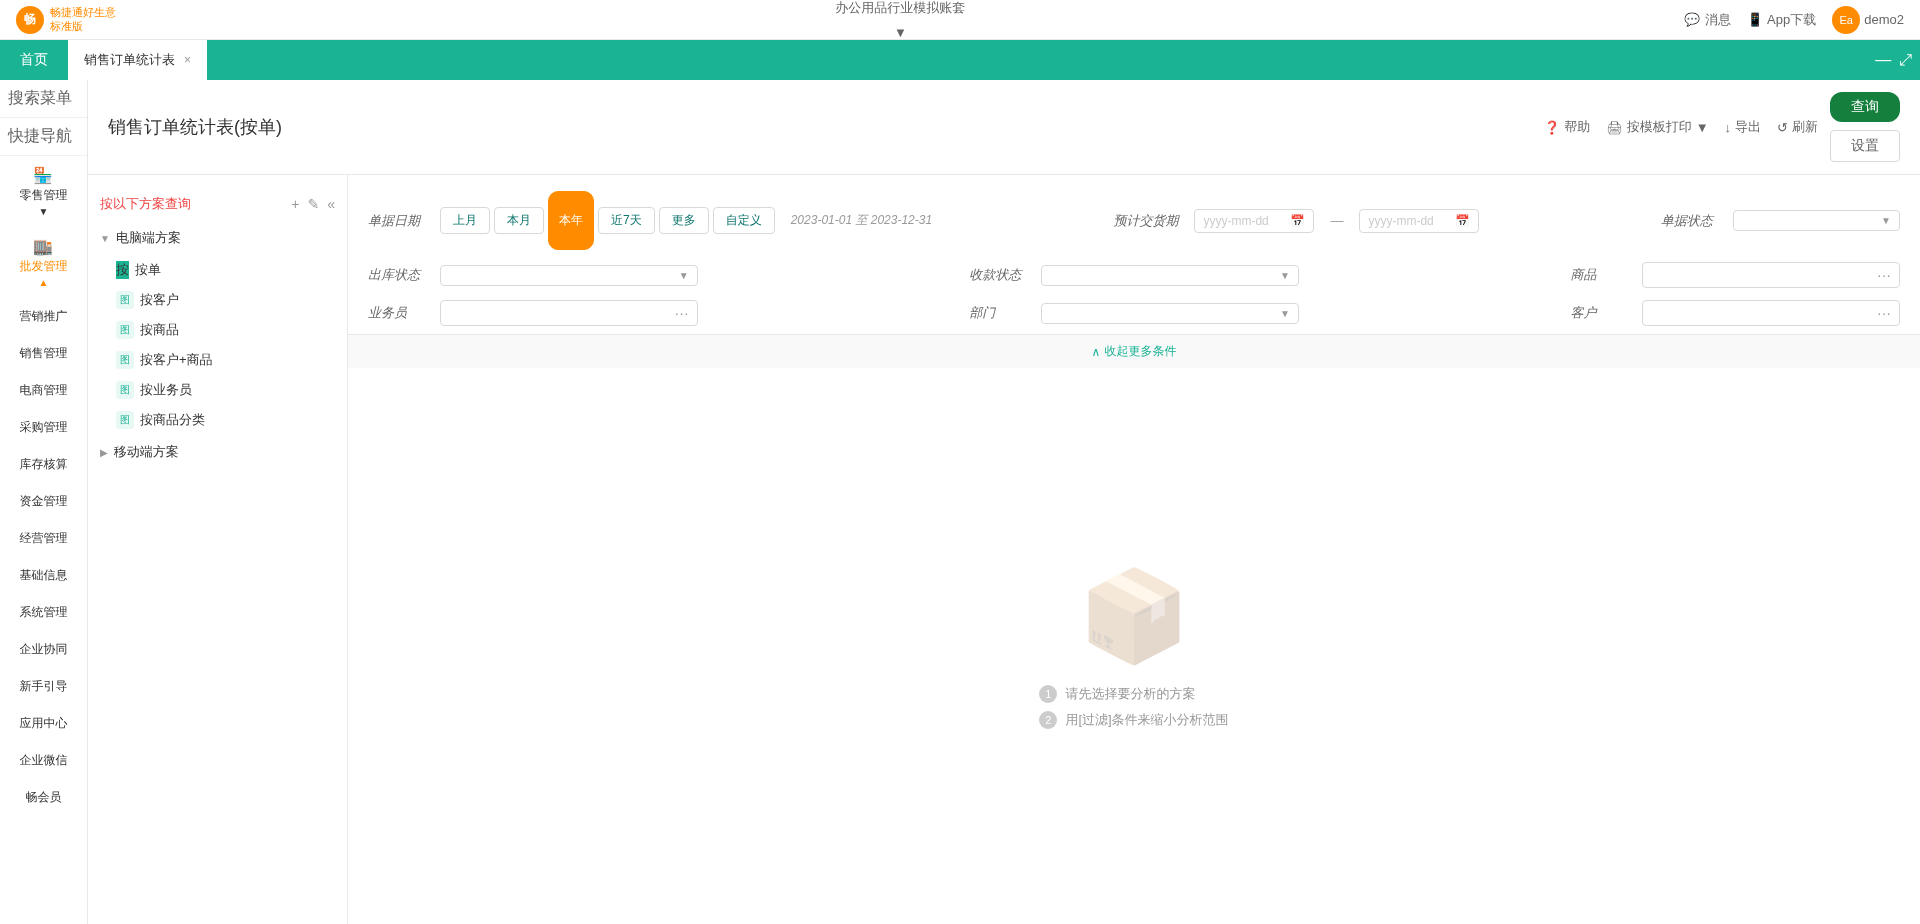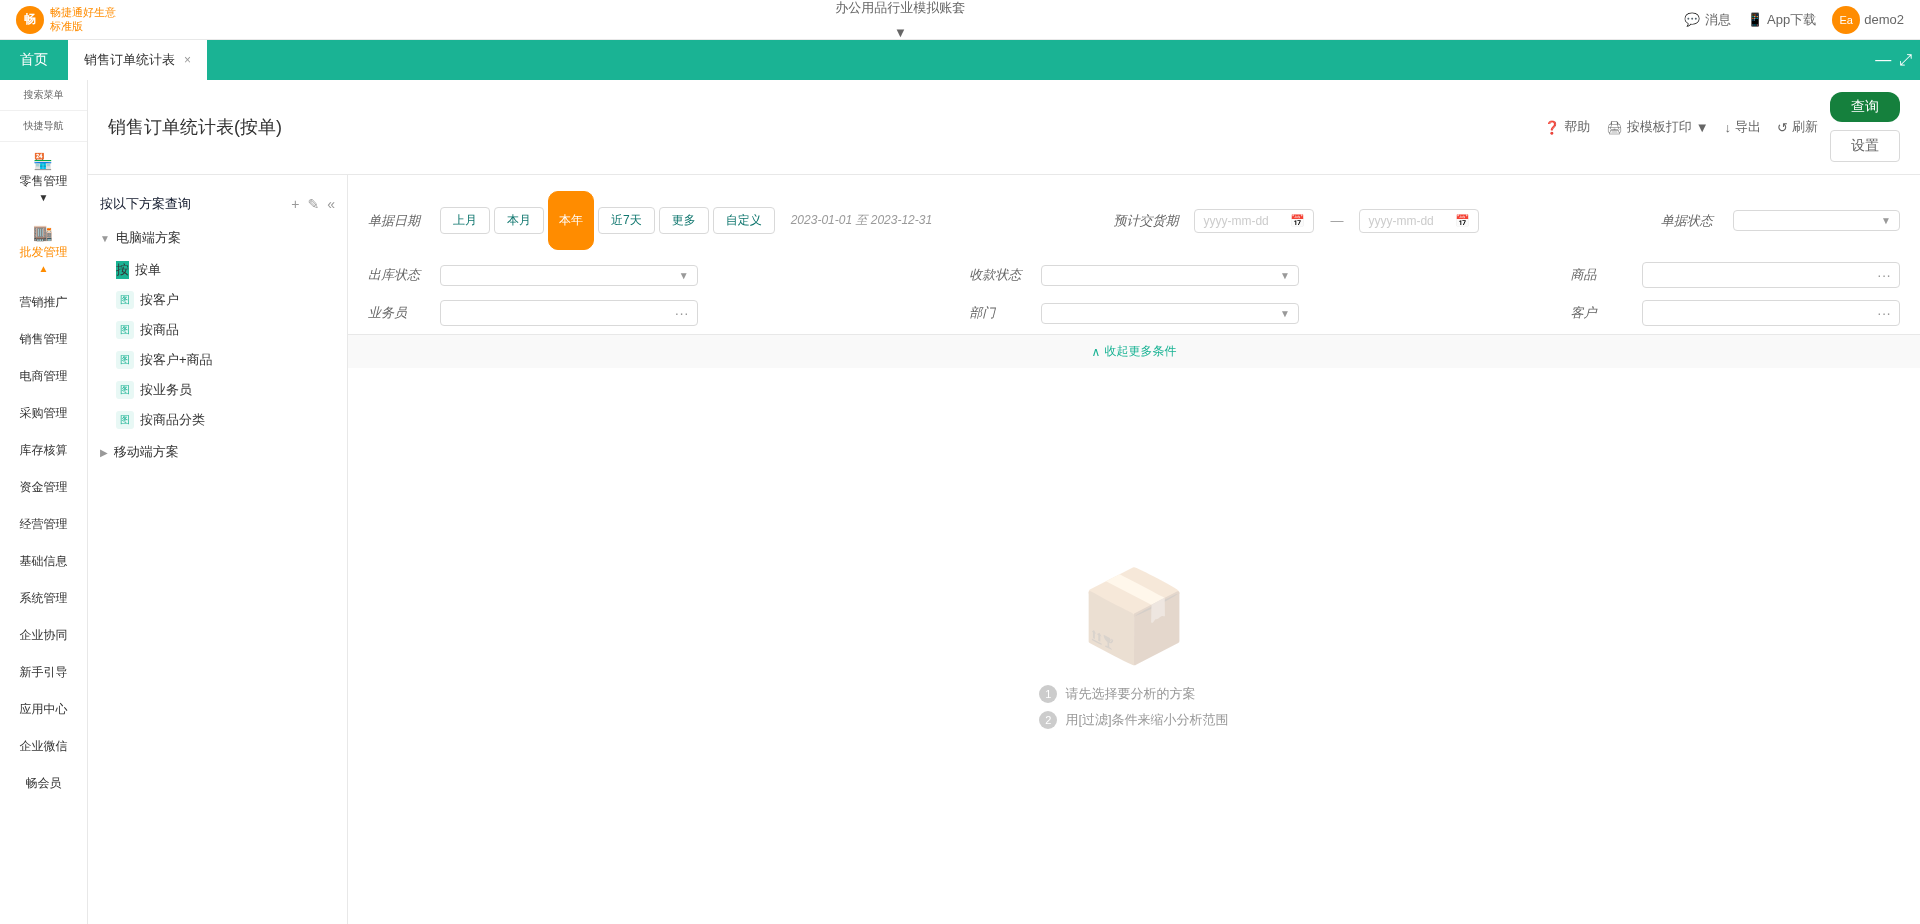--- a/index.html
+++ b/index.html
@@ -23,21 +23,21 @@
     .tab-close { color: #999; font-size: 12px; }
     .tab-bar-right { margin-left: auto; display: flex; align-items: center; padding-right: 8px; gap: 8px; }
     .tab-bar-btn { color: white; cursor: pointer; font-size: 16px; }
 
     
     .main-layout { display: flex; height: calc(924px - 80px); }
 
     
     .sidebar { width: 88px; background: #fff; border-right: 1px solid #e8e8e8; display: flex; flex-direction: column; overflow-y: auto; }
     .sidebar-search { padding: 8px; border-bottom: 1px solid #f0f0f0; }
-    .sidebar-search-text { font-size: 10px; color: #666; text-align: center; cursor: pointer; }
+    .sidebar-search-text { font-size: 16px; color: #666; text-align: left; cursor: pointer; }
     .sidebar-nav { padding: 8px; border-bottom: 1px solid #f0f0f0; font-family: Liberation Serif, serif; }
     .sidebar-item { padding: 10px 8px; text-align: center; font-size: 12px; color: #333; cursor: pointer; display: flex; flex-direction: column; align-items: center; gap: 2px; }
     .sidebar-item.active { color: #ff8c00; }
     .sidebar-item-icon { font-size: 16px; }
     .sidebar-item .arrow { font-size: 10px; }
 
     
     .content { flex: 1; display: flex; flex-direction: column; overflow: hidden; }
 
     
@@ -53,21 +53,21 @@
     .date-btn.active { background: #ff8c00; color: white; border-color: #ff8c00; border-radius: 10px; padding: 20px 10px; }
     .date-input { border: 1px solid #d9d9d9; border-radius: 4px; padding: 4px 8px; font-size: 12px; width: 120px; color: #999; display: flex; align-items: center; justify-content: space-between; cursor: pointer; }
     .filter-select { border: 1px solid #d9d9d9; border-radius: 4px; padding: 4px 8px; font-size: 12px; min-width: 160px; display: flex; align-items: center; justify-content: space-between; cursor: pointer; background: white; flex: 1; max-width: 320px; }
     .filter-select-multi { border: 1px solid #d9d9d9; border-radius: 4px; padding: 4px 8px; font-size: 12px; display: flex; align-items: center; justify-content: flex-end; cursor: pointer; background: white; flex: 1; color: #999; }
     .chevron-down { font-size: 10px; color: #999; }
     .dots { color: #999; font-size: 14px; }
 
     
     .left-panel { width: 260px; background: #fff; border-right: 1px solid #e8e8e8; padding: 12px 0; overflow-y: auto; }
     .left-panel-header { display: flex; align-items: center; justify-content: space-between; padding: 8px 12px; }
-    .left-panel-title { font-size: 13px; color: #0f172a; }
+    .left-panel-title { font-size: 13px; color: #ef4444; }
     .left-panel-actions { display: flex; align-items: center; gap: 8px; }
     .left-panel-action-btn { color: #999; cursor: pointer; font-size: 14px; }
     .scheme-item { display: flex; align-items: center; gap: 6px; padding: 8px 12px; cursor: pointer; color: #333; font-size: 13px; }
     .scheme-sub-item { display: flex; align-items: center; gap: 6px; padding: 6px 12px 6px 28px; cursor: pointer; color: #333; font-size: 13px; }
     .scheme-sub-icon { width: 18px; height: 18px; background: #e8f8f5; border-radius: 3px; display: flex; align-items: center; justify-content: center; color: #1ab394; font-size: 10px; }
     .tree-toggle { color: #999; font-size: 10px; }
 
     
     .main-area { flex: 1; display: flex; flex-direction: column; overflow: hidden; background: #f5f5f5; }
 

